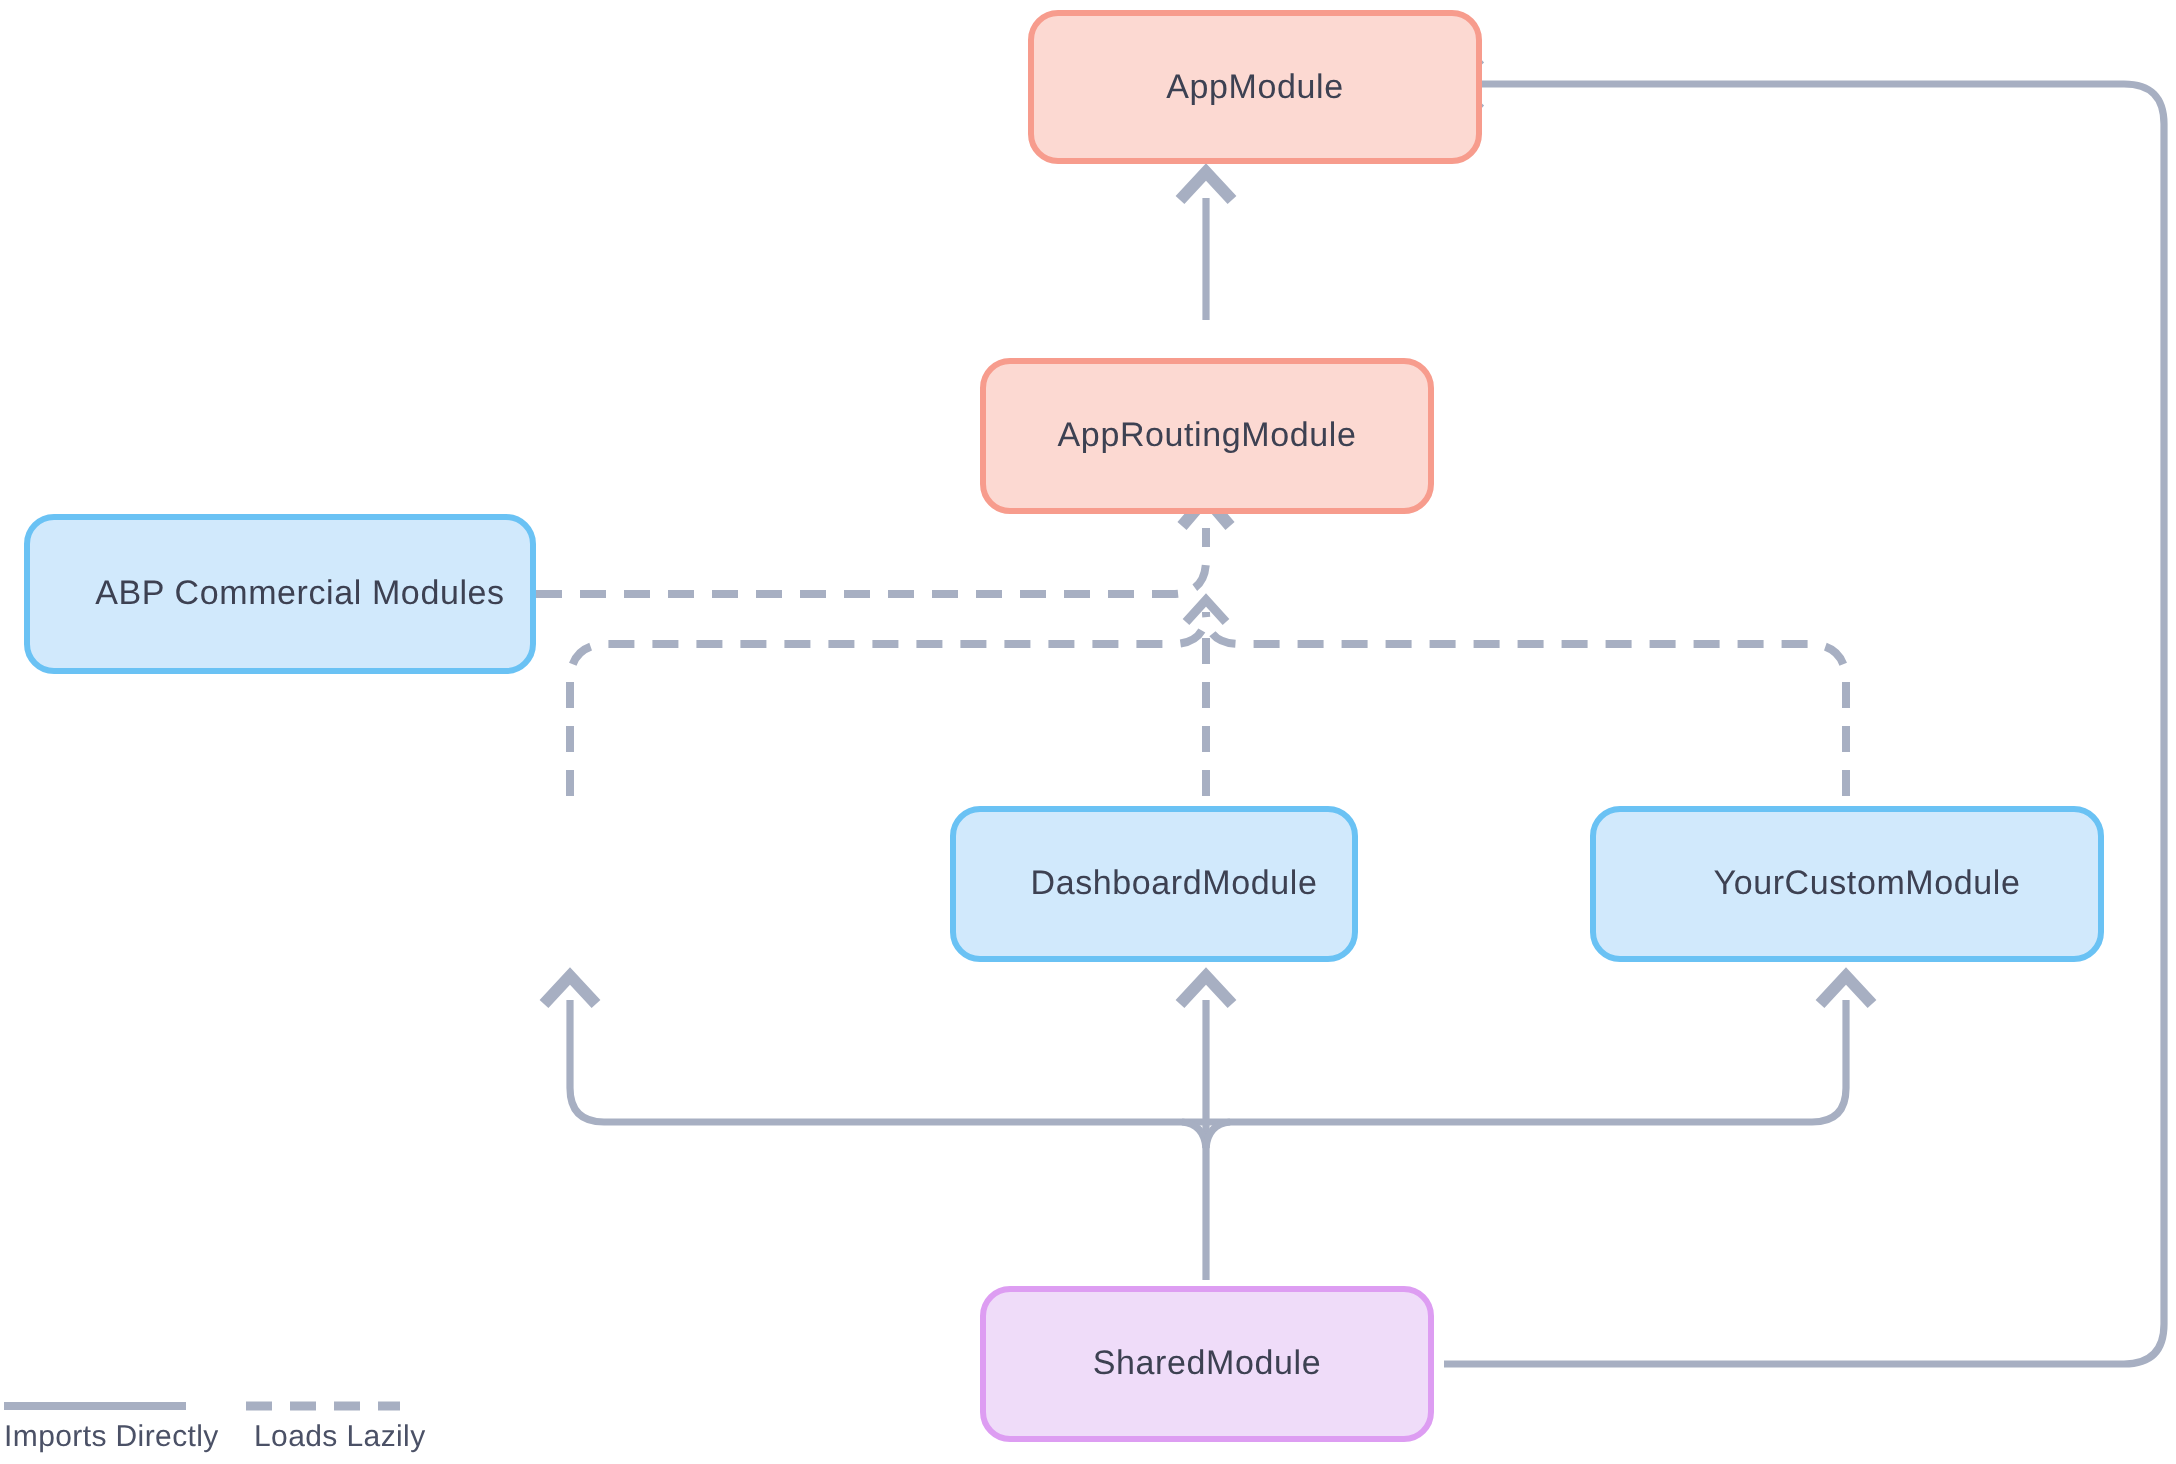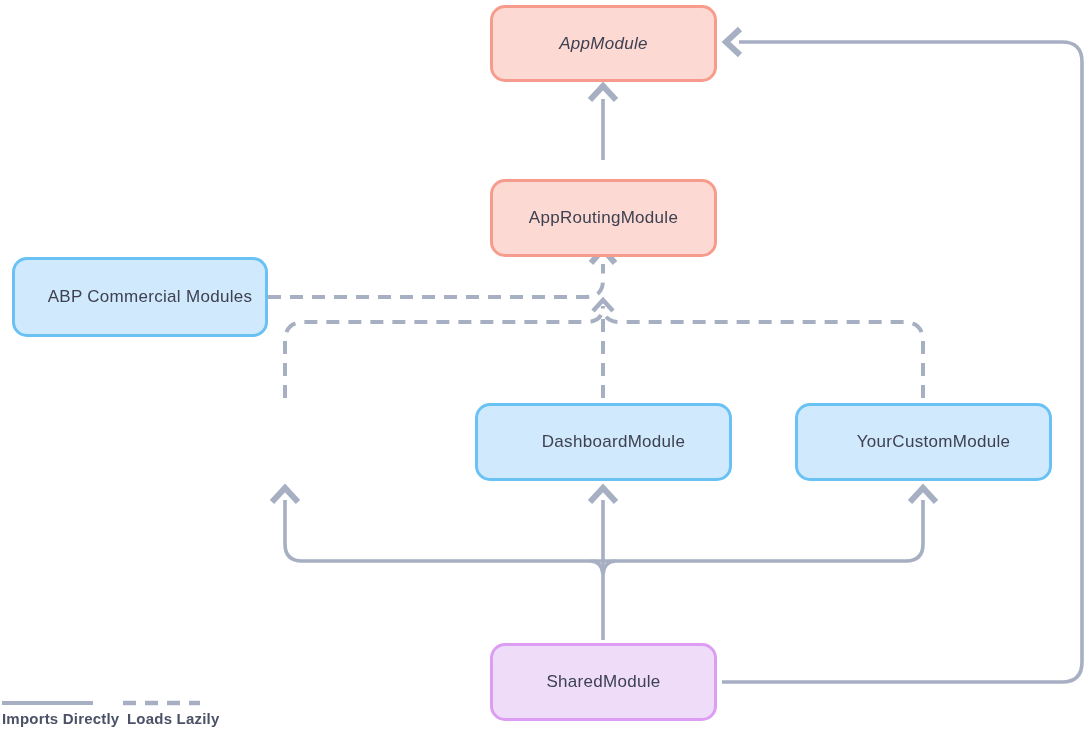--- a/index.html
+++ b/index.html
@@ -28,33 +28,33 @@
     font-weight:500;
     letter-spacing:.3px;
     color:var(--text,#3d4152);
     box-sizing:border-box;
     text-align:center;
   }
   .node.red{background:var(--redFill,#fcd9d2);border-color:var(--redBorder,#f79c8d);}
   .node.blue{background:var(--blueFill,#d1e9fc);border-color:var(--blueBorder,#6ac2f4);padding-left:20px;}
   .node.purple{background:var(--purpleFill,#efdcf9);border-color:var(--purpleBorder,#dd9df2);}
 
-  .n-app{left:490px;top:5px;width:227px;height:77px;font-style:italic;}
+  .n-app{left:514px;top:5px;width:227px;height:77px;}
   .n-routing{left:490px;top:163px;width:227px;height:78px;margin-top:16px;}
   .n-abp{left:12px;top:257px;width:256px;height:80px;}
   .n-home{left:155px;top:403px;width:257px;height:78px;}
-  .n-dashboard{left:475px;top:403px;width:257px;height:78px;}
+  .n-dashboard{left:475px;top:403px;width:204px;height:78px;}
   .n-custom{left:795px;top:403px;width:257px;height:78px;}
   .n-shared{left:490px;top:643px;width:227px;height:78px;}
 
   .legend-label{
     position:absolute;
     top:710px;
     font-size:15px;
-    font-weight:700;
+    font-weight:400;
     letter-spacing:.2px;
     color:var(--legendText,#4b5166);
     white-space:nowrap;
   }
   .legend-imports{left:2px;}
   .legend-lazy{left:127px;}
 </style>
 </head>
 <body>
 

